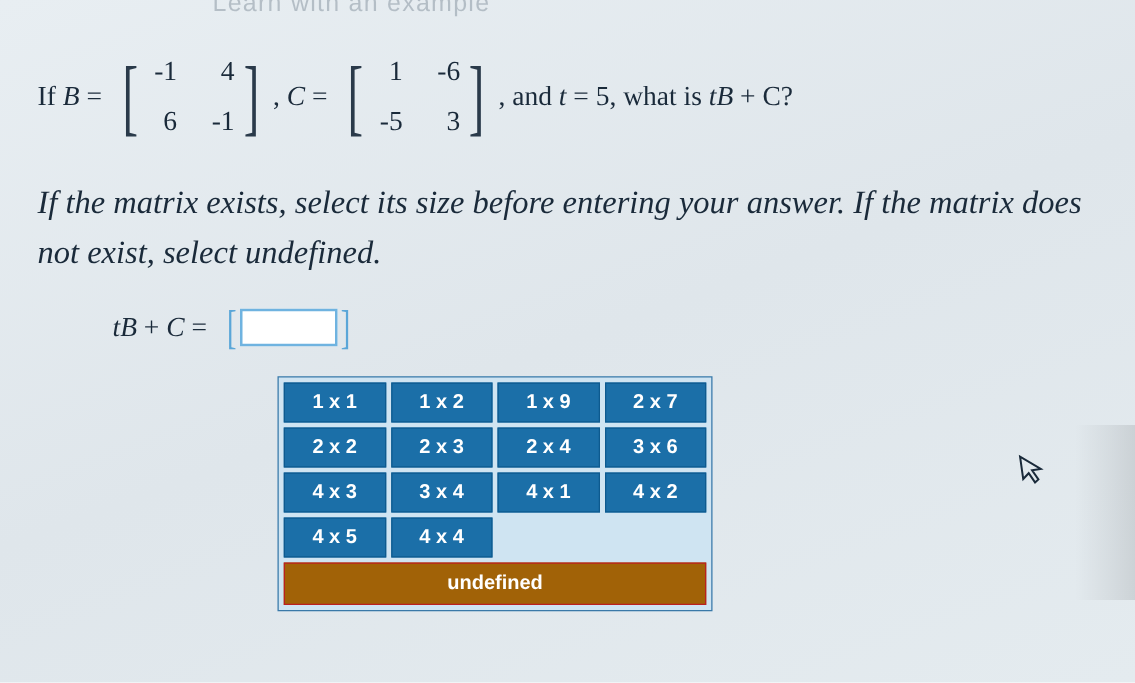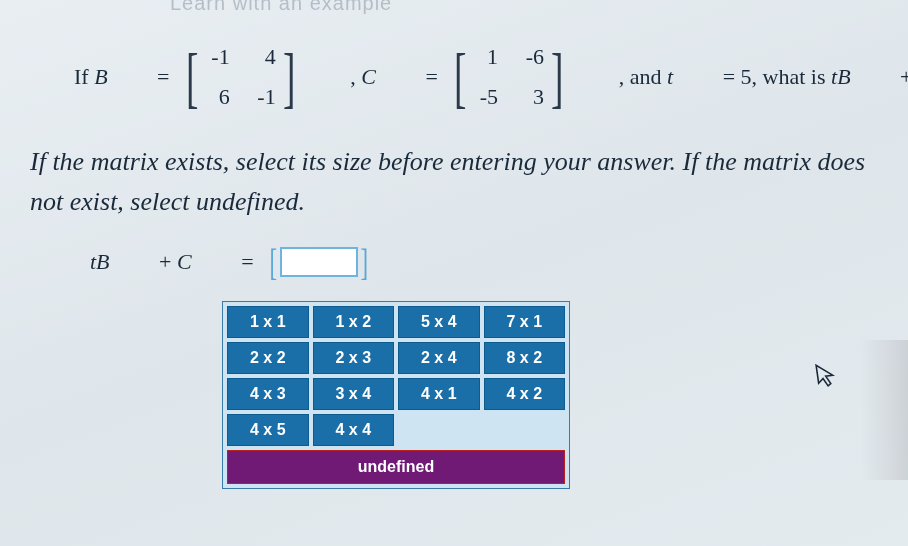--- a/index.html
+++ b/index.html
@@ -26,21 +26,21 @@
   }
   .content {
     padding: 40px 30px 20px 30px;
   }
   .eq-row {
     display: flex;
     align-items: center;
     flex-wrap: nowrap;
     margin-bottom: 28px;
   }
-  .txt { white-space: pre; margin-left: 44px; }
+  .txt { white-space: pre; }
   .it { font-style: italic; }
   .matrix {
     display: inline-flex;
     align-items: center;
     margin: 0 6px;
   }
   .bracket {
     font-size: 68px;
     line-height: 60px;
     font-weight: 300;
@@ -112,21 +112,21 @@
     font-family: Arial, sans-serif;
     font-weight: bold;
     font-size: 16px;
     text-align: center;
     padding: 6px 0;
     border: 1px solid #0d5a8f;
     cursor: pointer;
   }
   .undef-btn {
     margin-top: 4px;
-    background: #701a75;
+    background: #a16207;
     color: #fff;
     font-family: Arial, sans-serif;
     font-weight: bold;
     font-size: 16px;
     text-align: center;
     padding: 7px 0;
     border: 1px solid #bb2020;
     cursor: pointer;
   }
   .cursor {
@@ -201,26 +201,26 @@
       <span class="ab-bracket">[</span>
       <input class="answer-input" type="text" style="">
       <span class="ab-bracket">]</span>
     </span>
   </div>
 
   <div class="size-panel">
     <div class="size-grid">
       <div class="size-btn">1 x 1</div>
       <div class="size-btn">1 x 2</div>
-      <div class="size-btn">5 x 4</div>
-      <div class="size-btn">7 x 1</div>
+      <div class="size-btn">1 x 9</div>
+      <div class="size-btn">2 x 7</div>
       <div class="size-btn">2 x 2</div>
       <div class="size-btn">2 x 3</div>
       <div class="size-btn">2 x 4</div>
-      <div class="size-btn">8 x 2</div>
+      <div class="size-btn">3 x 6</div>
       <div class="size-btn">4 x 3</div>
       <div class="size-btn">3 x 4</div>
       <div class="size-btn">4 x 1</div>
       <div class="size-btn">4 x 2</div>
       <div class="size-btn">4 x 5</div>
       <div class="size-btn">4 x 4</div>
     </div>
     <div class="undef-btn">undefined</div>
   </div>
 

